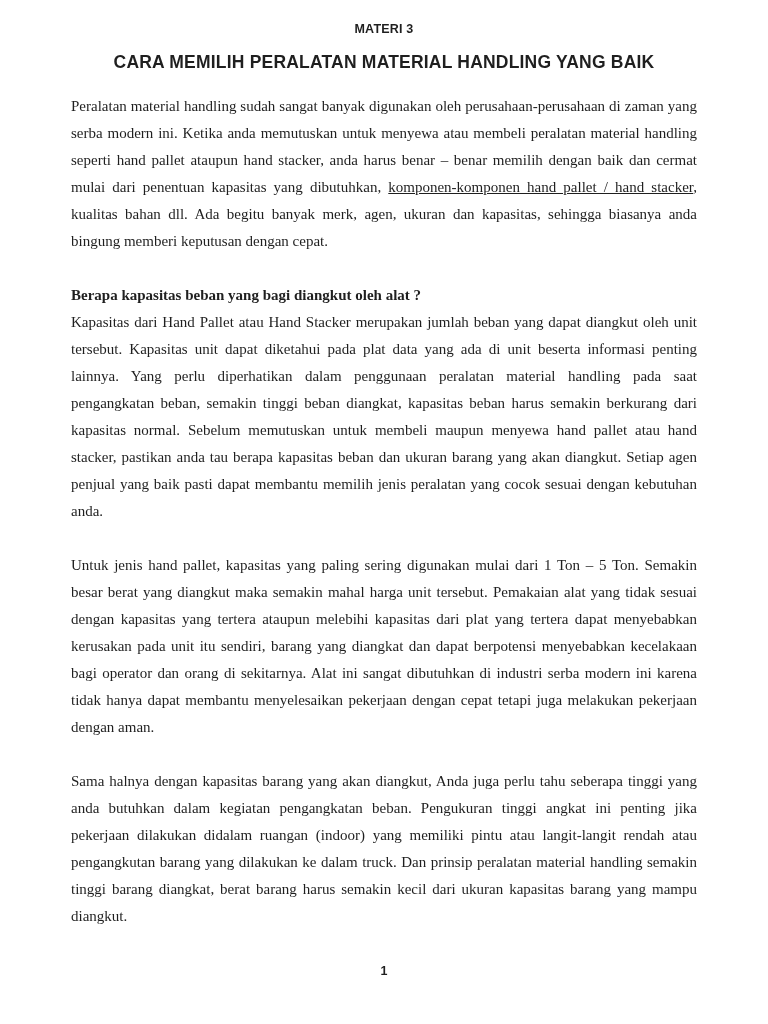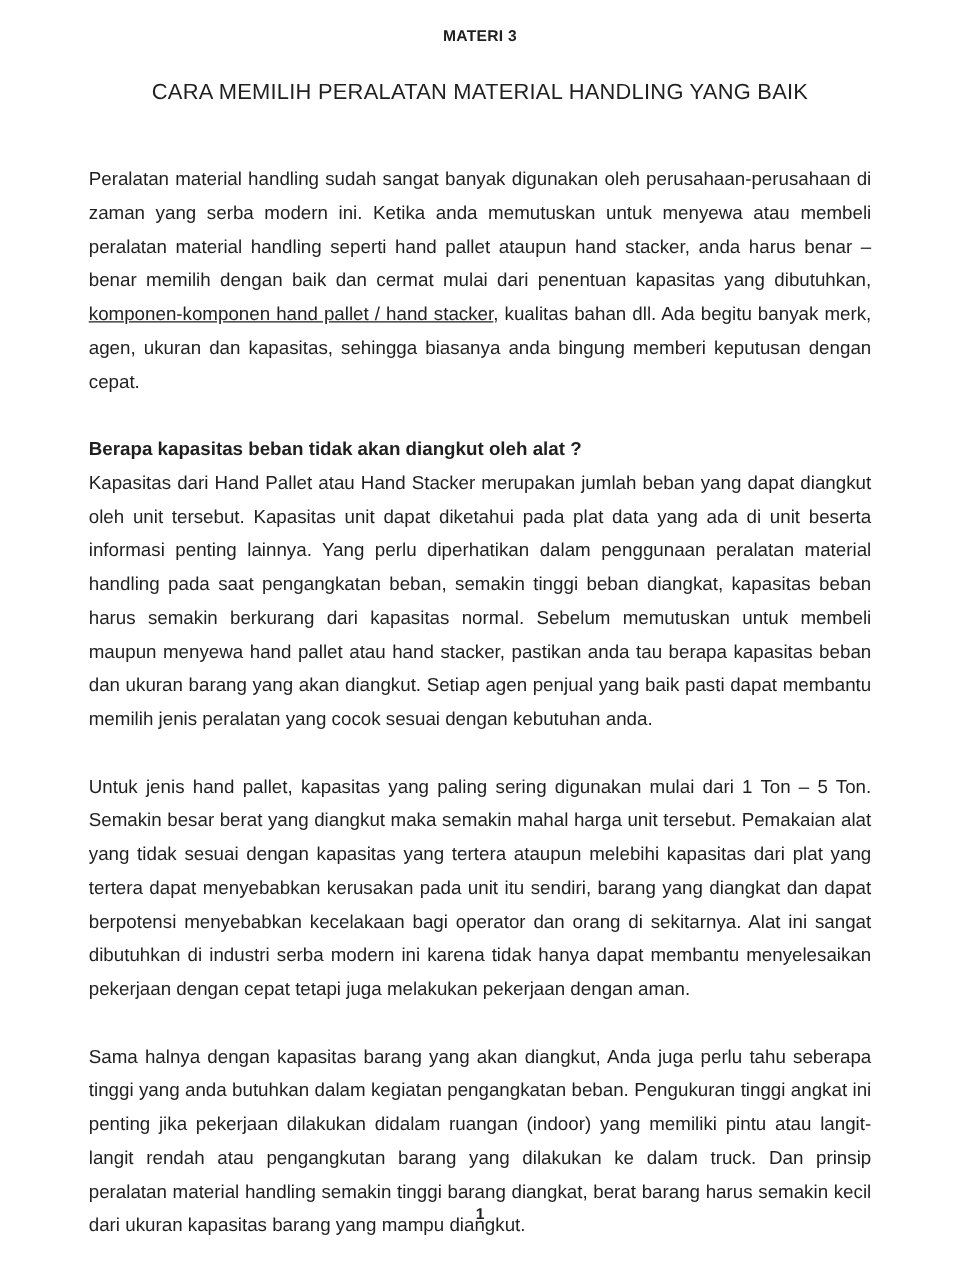--- a/index.html
+++ b/index.html
@@ -13,38 +13,39 @@
     position: relative;
     font-family: "Liberation Sans", sans-serif;
     color: #1f1f1f;
     padding: 22px 71px 0 71px;
   }
 
   .doc-header {
     text-align: center;
     font-size: 12.5px;
     font-weight: bold;
-    margin-bottom: 27px;
+    margin-bottom: 16px;
     letter-spacing: 0.2px;
   }
 
   .doc-title {
     text-align: center;
     font-size: 17.5px;
-    font-weight: normal;
+    font-weight: bold;
     letter-spacing: 0.2px;
-    margin-bottom: 46px;
+    margin-bottom: 20px;
   }
 
   .body-text p,
   .body-text h2 {
     font-size: 15px;
     line-height: 27px;
     text-align: justify;
     font-weight: normal;
+    font-family: Liberation Serif, serif;
   }
 
   .body-text p { margin: 0 0 27px 0; }
 
   .body-text h2 {
     font-weight: bold;
     margin: 0;
   }
 
   .u { text-decoration: underline; }
@@ -66,21 +67,21 @@
 
   <div class="doc-header">MATERI 3</div>
 
   <h1 class="doc-title">CARA MEMILIH PERALATAN MATERIAL HANDLING YANG BAIK</h1>
 
   <div class="body-text">
 
     <p><span>Peralatan material handling sudah sangat banyak digunakan oleh perusahaan-perusahaan di zaman yang serba modern ini. Ketika anda memutuskan untuk menyewa atau membeli peralatan material handling seperti hand pallet ataupun hand stacker, anda harus benar – benar memilih dengan baik dan cermat mulai dari penentuan kapasitas yang dibutuhkan, </span><span class="u">komponen-komponen hand pallet / hand stacker</span><span>, kualitas bahan dll. Ada begitu banyak merk, agen, ukuran dan kapasitas, sehingga biasanya anda bingung memberi keputusan dengan cepat.</span></p>
 
 
-    <h2>Berapa kapasitas beban tidak akan diangkut oleh alat ?</h2>
+    <h2>Berapa kapasitas beban yang bagi diangkut oleh alat ?</h2>
 
     <p>Kapasitas dari Hand Pallet atau Hand Stacker merupakan jumlah beban yang dapat diangkut oleh unit tersebut. Kapasitas unit dapat diketahui pada plat data yang ada di unit beserta informasi penting lainnya. Yang perlu diperhatikan dalam penggunaan peralatan material handling pada saat pengangkatan beban, semakin tinggi beban diangkat, kapasitas beban harus semakin berkurang dari kapasitas normal. Sebelum memutuskan untuk membeli maupun menyewa hand pallet atau hand stacker, pastikan anda tau berapa kapasitas beban dan ukuran barang yang akan diangkut. Setiap agen penjual yang baik pasti dapat membantu memilih jenis peralatan yang cocok sesuai dengan kebutuhan anda.</p>
 
     <p>Untuk jenis hand pallet, kapasitas yang paling sering digunakan mulai dari 1 Ton – 5 Ton. Semakin besar berat yang diangkut maka semakin mahal harga unit tersebut. Pemakaian alat yang tidak sesuai dengan kapasitas yang tertera ataupun melebihi kapasitas dari plat yang tertera dapat menyebabkan kerusakan pada unit itu sendiri, barang yang diangkat dan dapat berpotensi menyebabkan kecelakaan bagi operator dan orang di sekitarnya. Alat ini sangat dibutuhkan di industri serba modern ini karena tidak hanya dapat membantu menyelesaikan pekerjaan dengan cepat tetapi juga melakukan pekerjaan dengan aman.</p>
 
 
     <p>Sama halnya dengan kapasitas barang yang akan diangkut, Anda juga perlu tahu seberapa tinggi yang anda butuhkan dalam kegiatan pengangkatan beban. Pengukuran tinggi angkat ini penting jika pekerjaan dilakukan didalam ruangan (indoor) yang memiliki pintu atau langit-langit rendah atau pengangkutan barang yang dilakukan ke dalam truck. Dan prinsip peralatan material handling semakin tinggi barang diangkat, berat barang harus semakin kecil dari ukuran kapasitas barang yang mampu diangkut.</p>
 
   </div>
 

